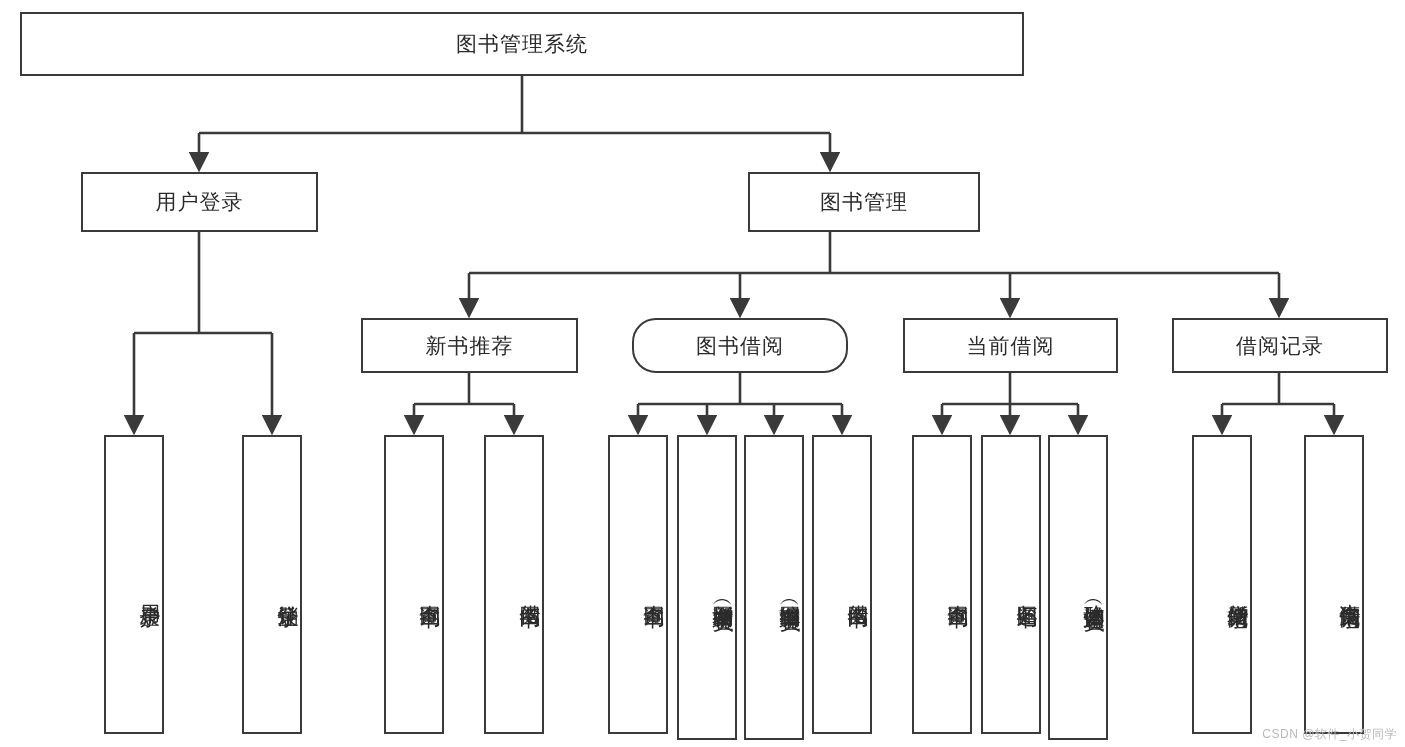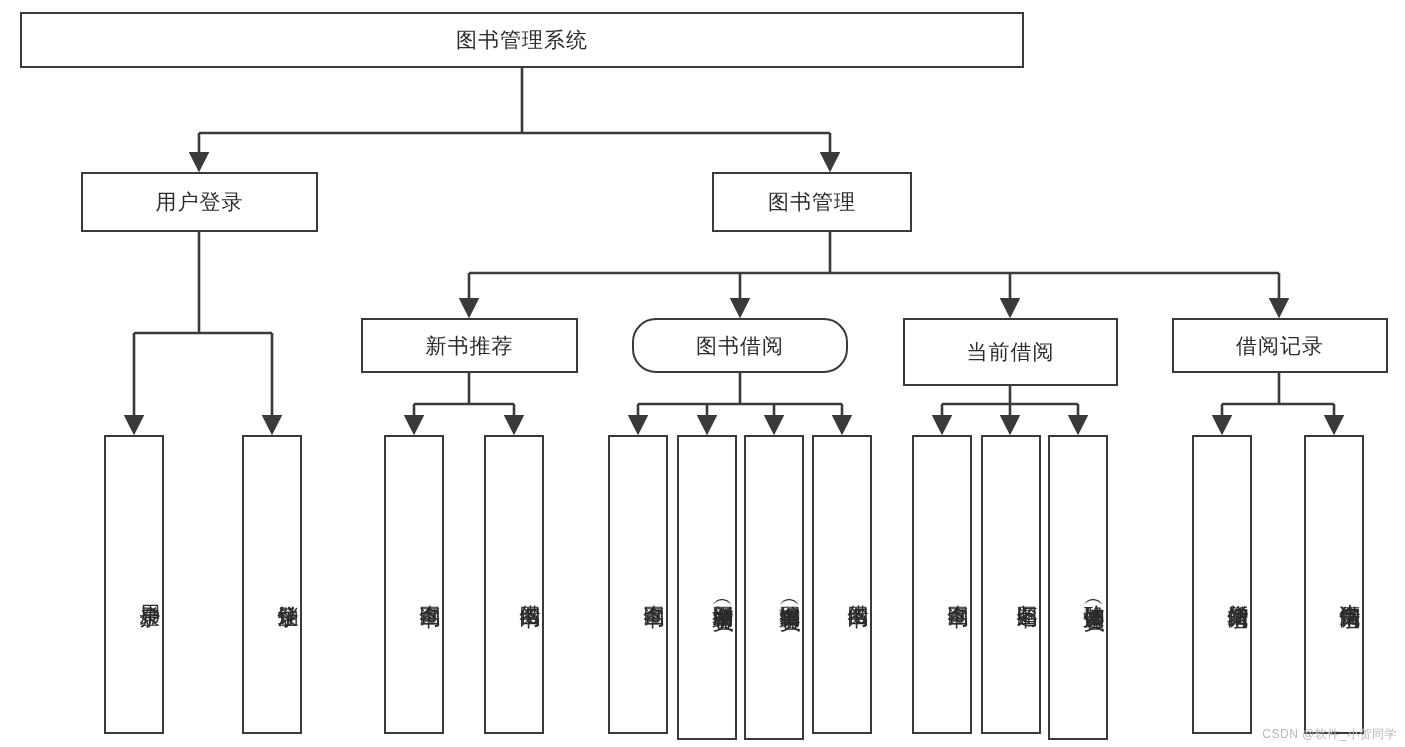--- a/index.html
+++ b/index.html
@@ -113,38 +113,38 @@
       <path d="M 1078 404 L 1078 425" marker-end="url(#arrow)"></path>
 
       <path d="M 1279 373 L 1279 404"></path>
       <path d="M 1222 404 L 1334 404"></path>
       <path d="M 1222 404 L 1222 425" marker-end="url(#arrow)"></path>
       <path d="M 1334 404 L 1334 425" marker-end="url(#arrow)"></path>
 
     </g>
   </svg>
 
-  <div class="node horiz" style="left:20px; top:12px; width:1004px; height:56px;">
+  <div class="node horiz" style="left:20px; top:12px; width:1004px; height:64px;">
     <span>图书管理系统</span>
   </div>
 
   <div class="node horiz" style="left:81px; top:172px; width:237px; height:60px;">
     <span>用户登录</span>
   </div>
-  <div class="node horiz" style="left:712px; top:172px; width:200px; height:60px;">
+  <div class="node horiz" style="left:748px; top:172px; width:232px; height:60px;">
     <span>图书管理</span>
   </div>
 
   <div class="node horiz" style="left:361px; top:318px; width:217px; height:55px;">
     <span>新书推荐</span>
   </div>
   <div class="node horiz" style="left:632px; top:318px; width:216px; height:55px;border-radius:24px;">
     <span>图书借阅</span>
   </div>
-  <div class="node horiz" style="left:903px; top:318px; width:215px; height:68px;">
+  <div class="node horiz" style="left:903px; top:318px; width:215px; height:55px;">
     <span>当前借阅</span>
   </div>
   <div class="node horiz" style="left:1172px; top:318px; width:216px; height:55px;">
     <span>借阅记录</span>
   </div>
 
   <div class="node vert" style="left:104px; top:435px; width:60px; height:299px;">
     <span class="vtext">用户登录</span>
   </div>
   <div class="node vert" style="left:242px; top:435px; width:60px; height:299px;">

